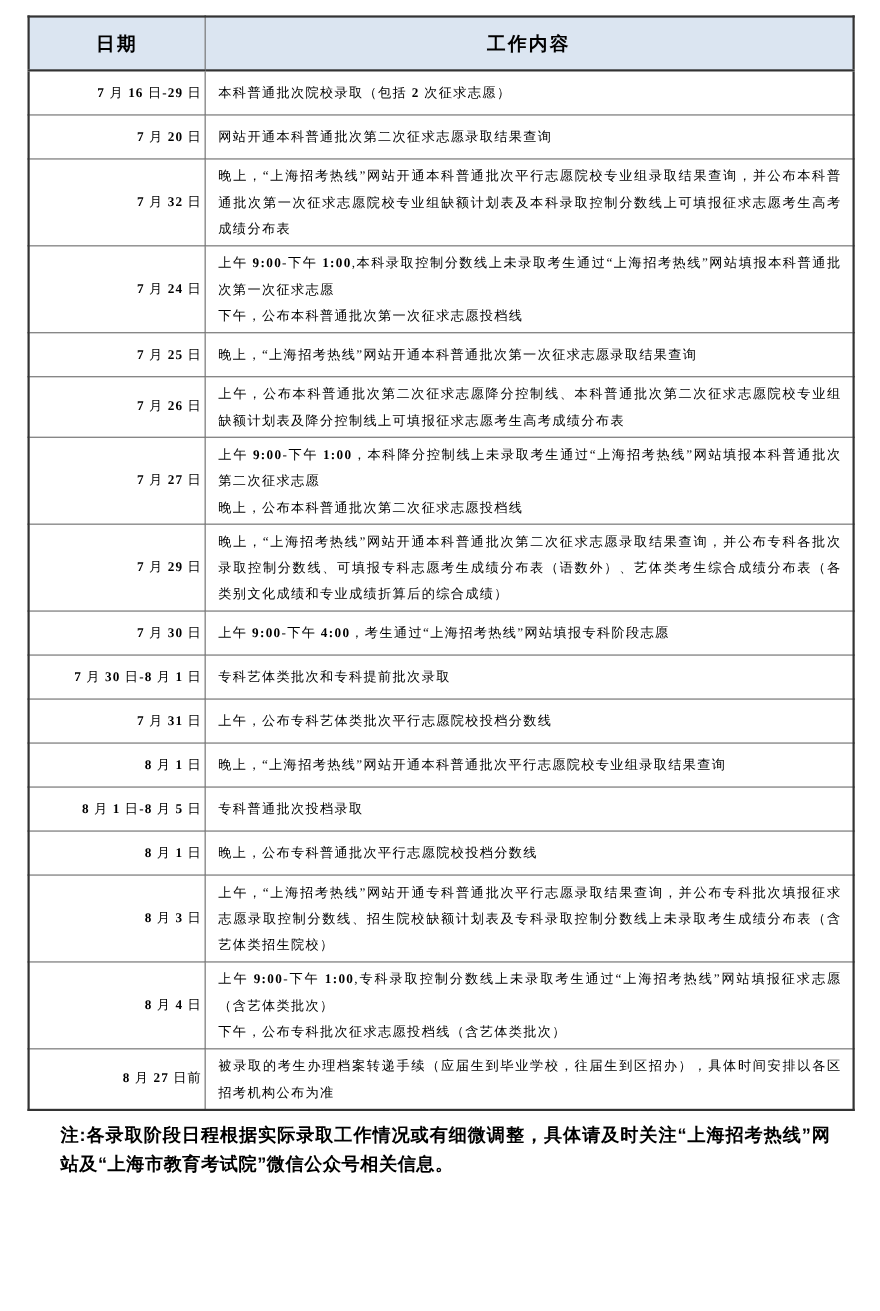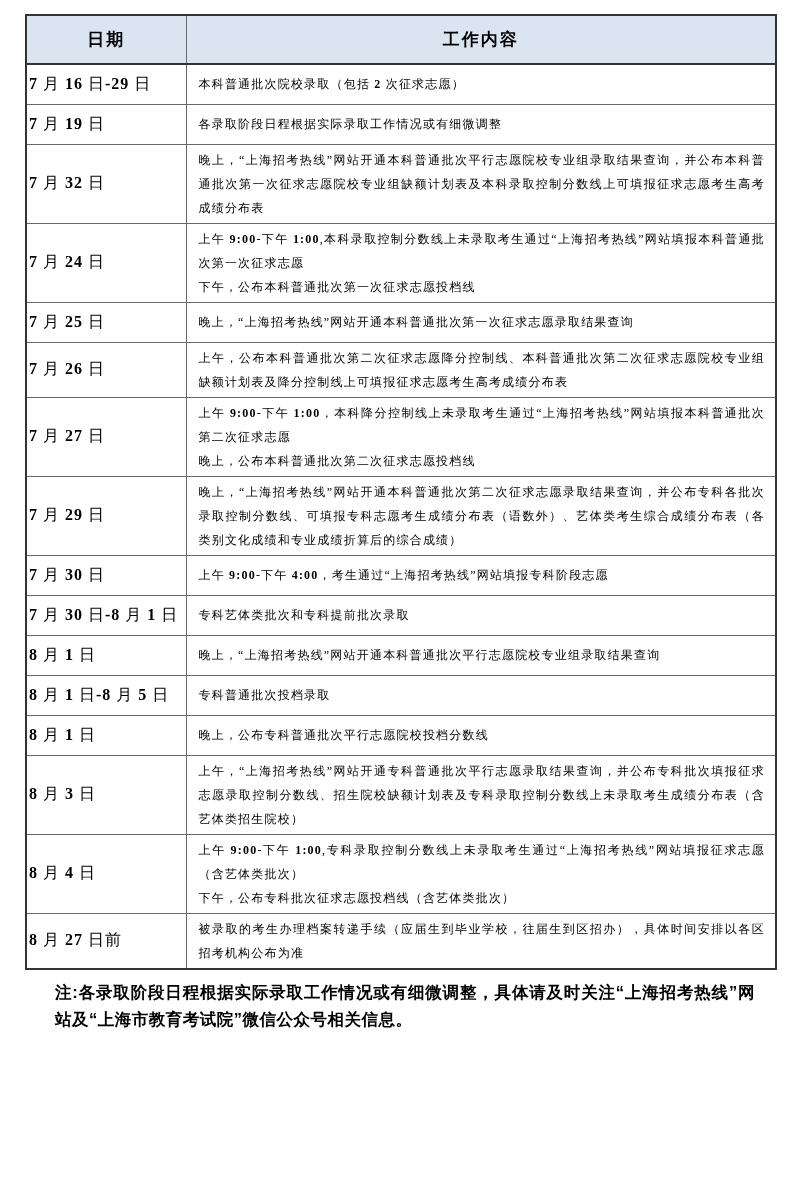--- a/index.html
+++ b/index.html
@@ -28,23 +28,23 @@
     height: 49px;
     font-size: 17px;
     font-weight: bold;
     letter-spacing: 2px;
     text-align: center;
     vertical-align: middle;
     border-bottom: 2px solid #333333;
   }
 
   td.date {
-    text-align: left;
+    text-align: right;
     vertical-align: middle;
-    font-size: 16px;
+    font-size: 12px;
     padding: 3px 2px;
     height: 40px;           
     letter-spacing: 1px;
     white-space: nowrap;
   }
   td.content {
     font-size: 12px;
     line-height: 24px;
     padding: 3px 10px 3px 12px;
     vertical-align: middle;
@@ -80,22 +80,22 @@
       </tr>
     </thead>
     <tbody>
 
         <tr>
           <td class="date"><b>7</b> 月 <b>16</b> 日<b>-29</b> 日</td>
           <td class="content">本科普通批次院校录取（包括 <b>2</b> 次征求志愿）</td>
         </tr>
 
         <tr>
-          <td class="date"><b>7</b> 月 <b>19</b> 日</td>
-          <td class="content">各录取阶段日程根据实际录取工作情况或有细微调整</td>
+          <td class="date"><b>7</b> 月 <b>20</b> 日</td>
+          <td class="content">网站开通本科普通批次第二次征求志愿录取结果查询</td>
         </tr>
 
         <tr>
           <td class="date"><b>7</b> 月 <b>32</b> 日</td>
           <td class="content">晚上，“上海招考热线”网站开通本科普通批次平行志愿院校专业组录取结果查询，并公布本科普通批次第一次征求志愿院校专业组缺额计划表及本科录取控制分数线上可填报征求志愿考生高考成绩分布表</td>
         </tr>
 
         <tr>
           <td class="date"><b>7</b> 月 <b>24</b> 日</td>
           <td class="content">上午 <b>9:00</b>-下午 <b>1:00</b>,本科录取控制分数线上未录取考生通过“上海招考热线”网站填报本科普通批次第一次征求志愿<br>下午，公布本科普通批次第一次征求志愿投档线</td>
@@ -124,20 +124,24 @@
         <tr>
           <td class="date"><b>7</b> 月 <b>30</b> 日</td>
           <td class="content">上午 <b>9:00</b>-下午 <b>4:00</b>，考生通过“上海招考热线”网站填报专科阶段志愿</td>
         </tr>
 
         <tr>
           <td class="date"><b>7</b> 月 <b>30</b> 日<b>-8</b> 月 <b>1</b> 日</td>
           <td class="content">专科艺体类批次和专科提前批次录取</td>
         </tr>
 
+        <tr>
+          <td class="date"><b>7</b> 月 <b>31</b> 日</td>
+          <td class="content">上午，公布专科艺体类批次平行志愿院校投档分数线</td>
+        </tr>
 
         <tr>
           <td class="date"><b>8</b> 月 <b>1</b> 日</td>
           <td class="content">晚上，“上海招考热线”网站开通本科普通批次平行志愿院校专业组录取结果查询</td>
         </tr>
 
         <tr>
           <td class="date"><b>8</b> 月 <b>1</b> 日<b>-8</b> 月 <b>5</b> 日</td>
           <td class="content">专科普通批次投档录取</td>
         </tr>

